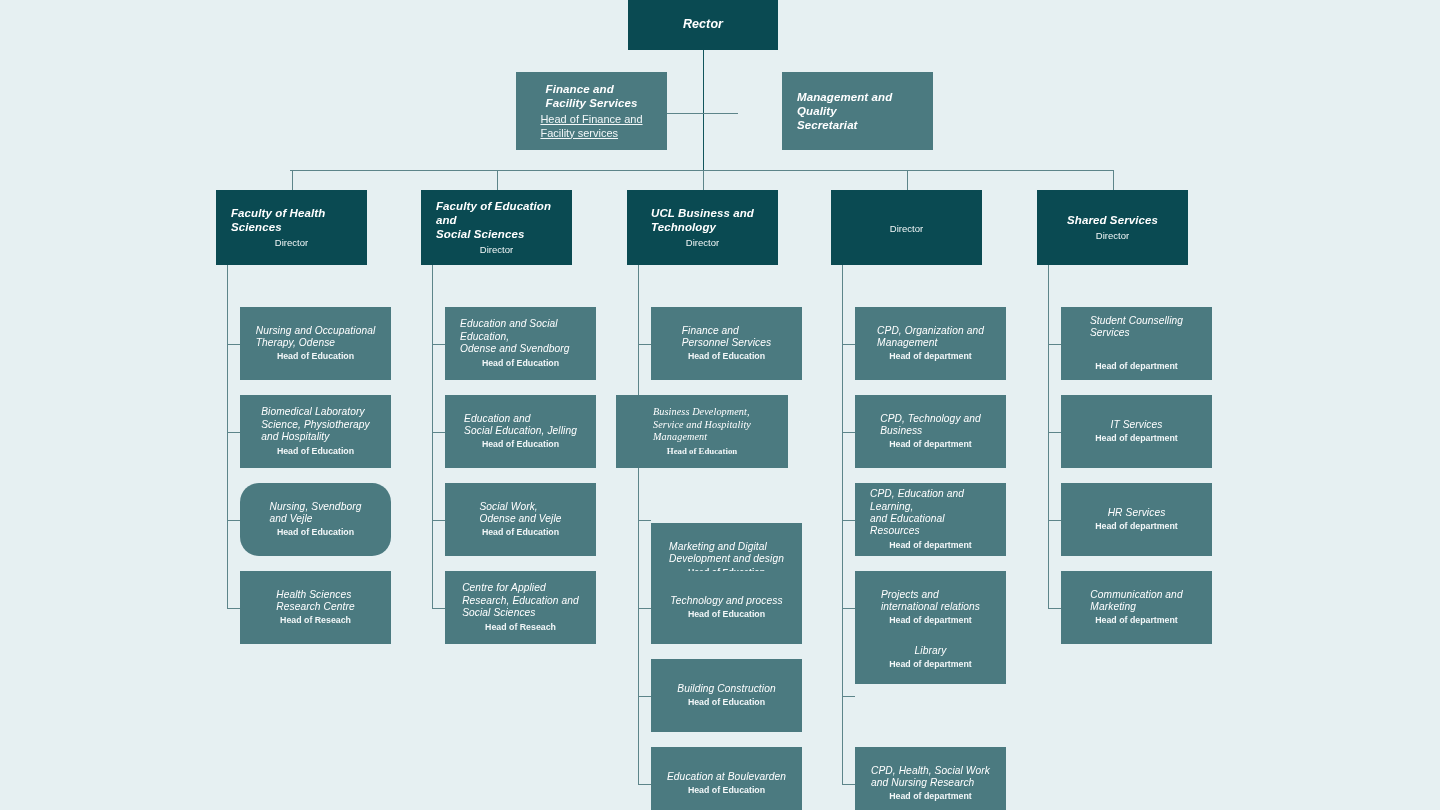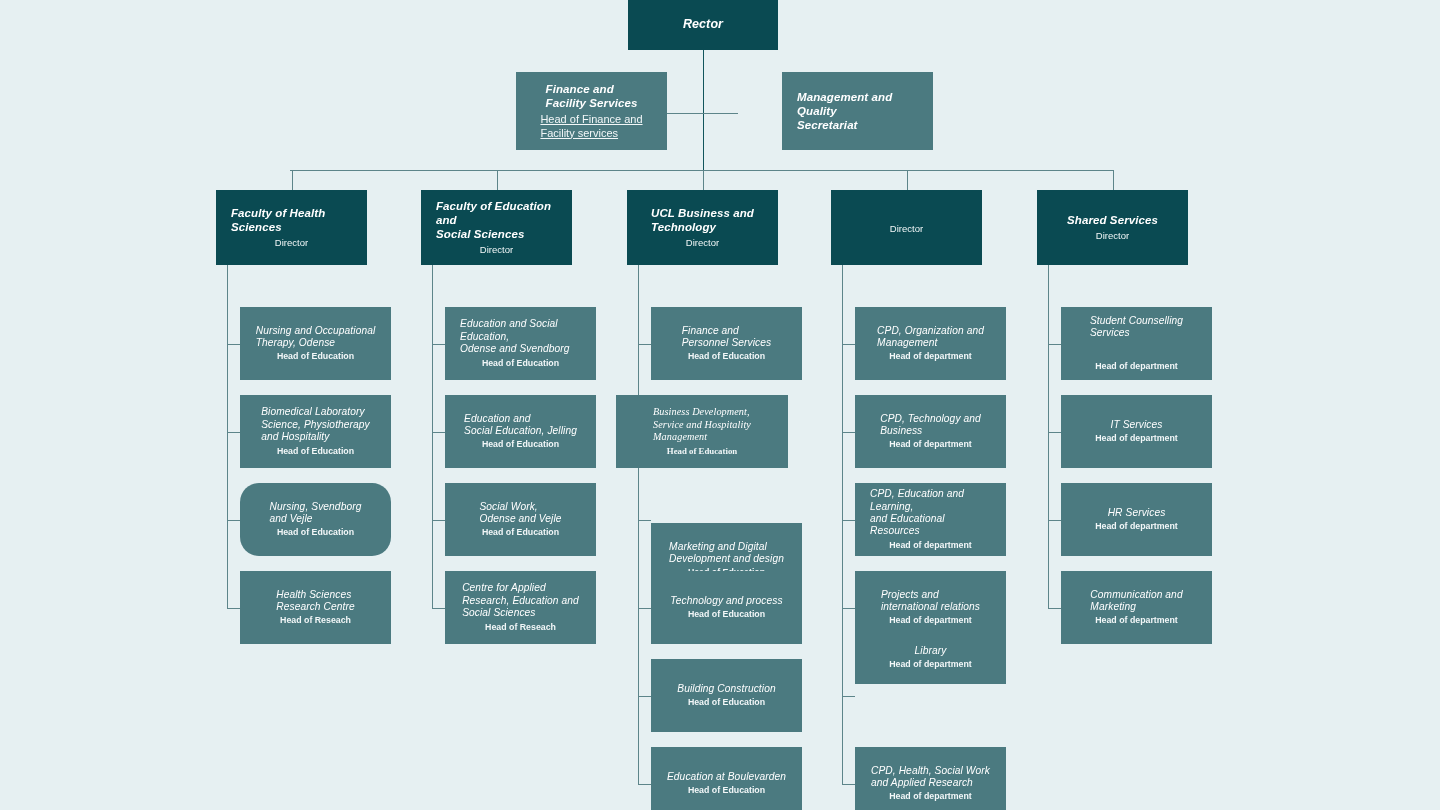--- a/index.html
+++ b/index.html
@@ -197,21 +197,21 @@
       <div class="ttl"><span>Projects and</span><br><span>international relations</span></div>
       <div class="sub"><span>Head of department</span></div>
     </div>
     <div class="ln h" style="left: 842px; top: 696px; width: 13px;"></div>
     <div class="node mid leaf" style="left: 855px; top: 631px; width: 151px; height: 53px;">
       <div class="ttl"><span>Library</span></div>
       <div class="sub"><span>Head of department</span></div>
     </div>
     <div class="ln h" style="left: 842px; top: 784px; width: 13px;"></div>
     <div class="node mid leaf" style="left: 855px; top: 747px; width: 151px; height: 73px;">
-      <div class="ttl"><span>CPD, Health, Social Work</span><br><span>and Applied Research</span></div>
+      <div class="ttl"><span>CPD, Health, Social Work</span><br><span>and Nursing Research</span></div>
       <div class="sub"><span>Head of department</span></div>
     </div>
     <div class="ln v" style="left: 1113px; top: 170px; height: 20px;"></div>
     <div class="node dark lvl2" style="left: 1037px; top: 190px; width: 151px; height: 75px;">
       <div class="ttl"><span>Shared Services</span></div>
       <div class="sub"><span>Director</span></div>
     </div>
     <div class="ln v" style="left: 1048px; top: 265px; height: 343px;"></div>
     <div class="ln h" style="left: 1048px; top: 344px; width: 13px;"></div>
     <div class="node mid leaf" style="left: 1061px; top: 307px; width: 151px; height: 73px; gap: 20px;">

